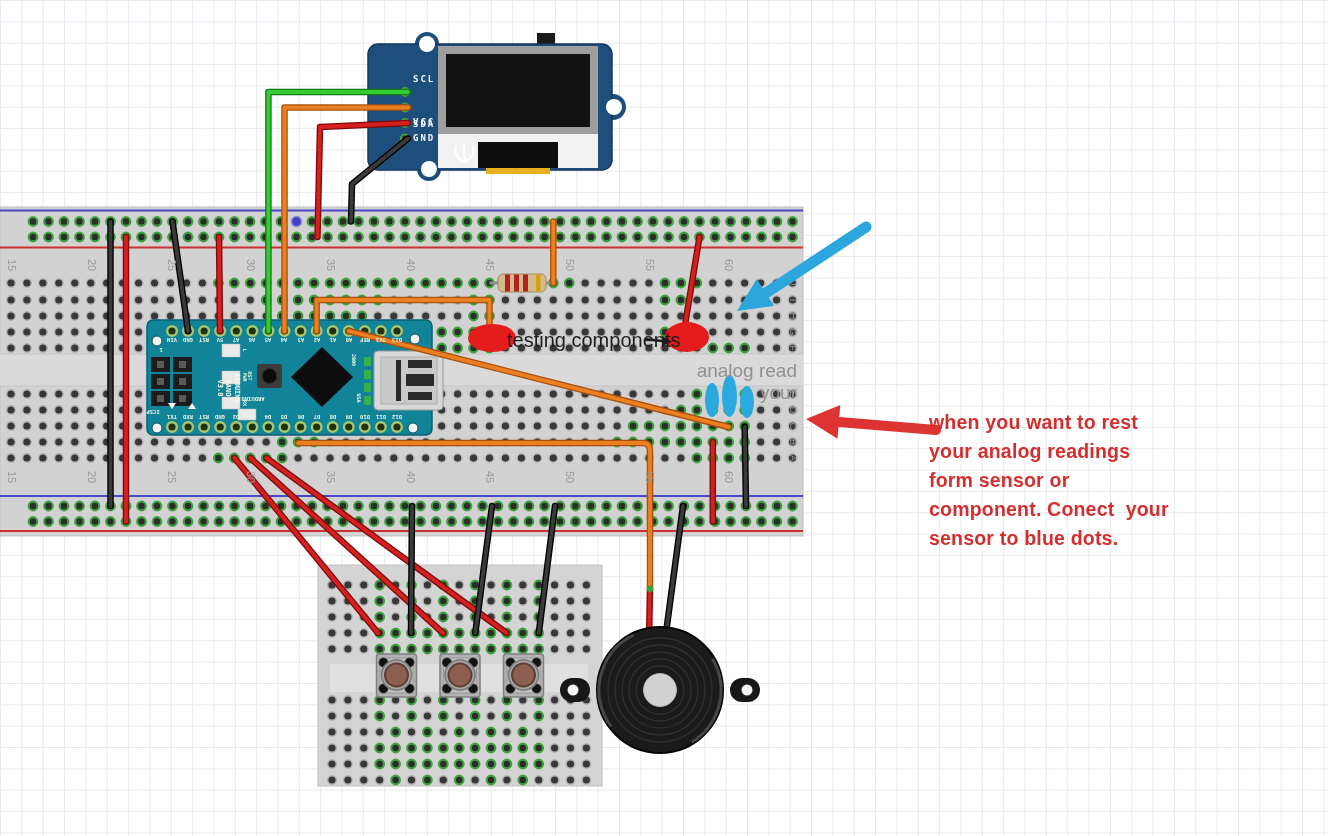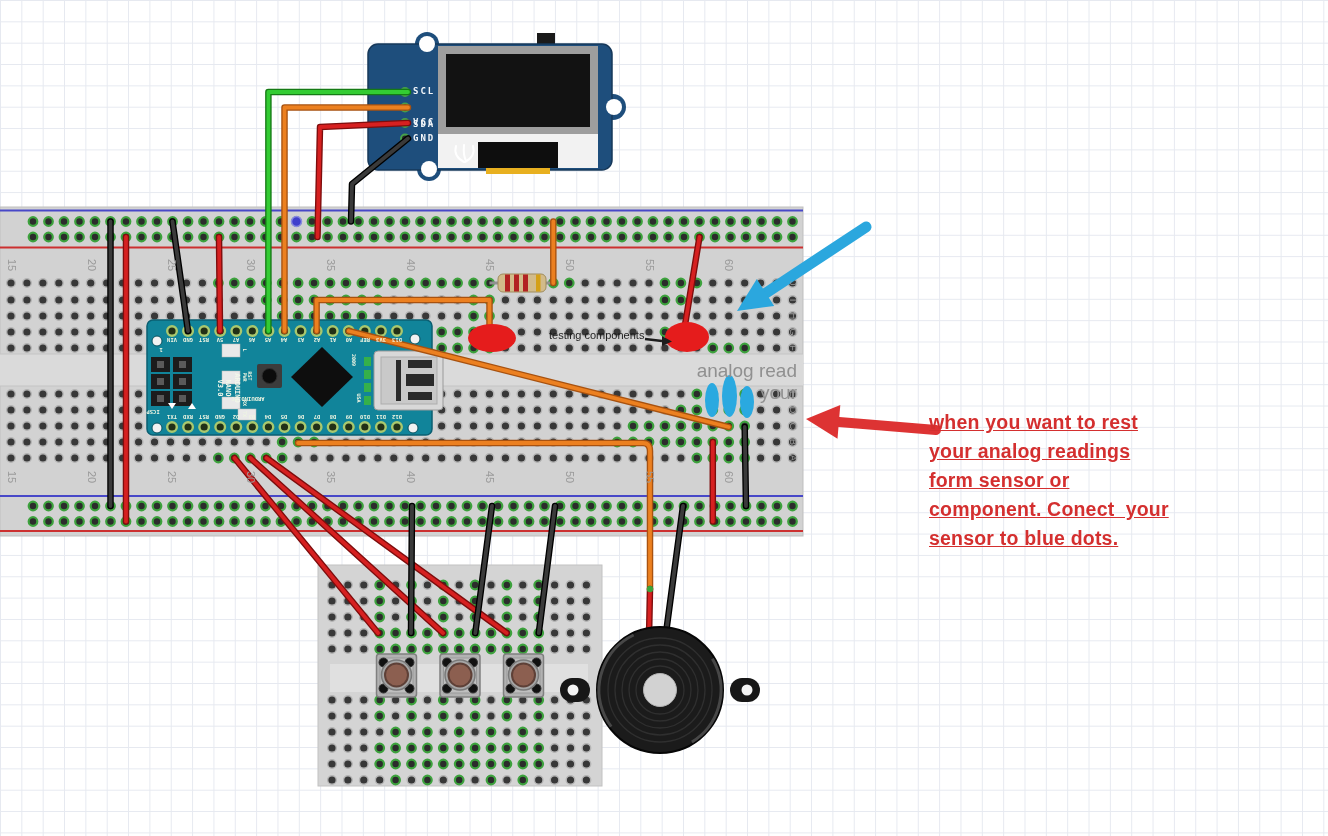--- a/index.html
+++ b/index.html
@@ -13,22 +13,22 @@
     font-family:"Liberation Sans", sans-serif;
   }
   svg{position:absolute;left:0;top:0;}
   #labels-layer{position:absolute;left:0;top:0;width:100%;height:100%;pointer-events:none;}
   #labels-layer span{position:absolute;white-space:nowrap;}
   .note{
     position:absolute; font-weight:bold; font-size:19.5px; line-height:29px;
     white-space:pre-wrap; letter-spacing:0.2px;
   }
   .note-blue{left:880px;top:119px;width:290px;color:#1b9bd8;}
-  .note-red{left:929px;top:408px;width:290px;color:#d42f2f;text-decoration:underline;}
-  .testing-label{position:absolute;left:549px;top:329px;font-size:11px;color:#1d1d1d;}
+  .note-red{left:929px;top:408px;width:290px;color:#d42f2f;}
+  .testing-label{position:absolute;left:507px;top:329px;font-size:20px;color:#1d1d1d;}
   .analog-label{position:absolute;left:655px;top:360px;width:142px;text-align:right;font-size:19px;color:#909090;}
   .oled-pin-label{position:absolute;left:413px;color:#f2f6fa;font-family:"DejaVu Sans Mono",monospace;font-size:9px;font-weight:bold;letter-spacing:2px;}
   .bb-num{transform:translate(-50%,-50%) rotate(90deg);font-size:11px;color:#9a9a9a;}
   .bb-letter{transform:translate(-50%,-50%) rotate(90deg);font-size:9.5px;color:#9a9a9a;}
   .chip-label{transform:translate(-50%,-50%) rotate(180deg);font-family:"DejaVu Sans Mono",monospace;font-size:5.5px;font-weight:bold;color:#eef5e2;}
   .chip-label-v{transform:translate(-50%,-50%) rotate(90deg);font-family:"DejaVu Sans Mono",monospace;font-size:5px;font-weight:bold;color:#eef5e2;}
   .chip-title{
     position:absolute;left:183px;top:352px;width:44px;height:72px;
     transform:rotate(90deg);color:#f2f7ea;font-weight:bold;font-size:7px;line-height:8.5px;
     font-family:"DejaVu Sans Mono",monospace;white-space:pre-wrap;text-align:center;
@@ -1179,21 +1179,21 @@
 </svg>
 
 <div class="note note-red">when you want to rest
 your analog readings
 form sensor or
 component. Conect  your
 sensor to blue dots.</div>
 <div class="testing-label">testing components</div>
 <div class="analog-label">analog read your</div>
 
-<span class="oled-pin-label" style="top:86px">SCL</span>
+<span class="oled-pin-label" style="top:74px">SCL</span>
 <span class="oled-pin-label" style="top:119px">SDA</span>
 <span class="oled-pin-label" style="top:117px">VCC</span>
 <span class="oled-pin-label" style="top:132.5px">GND</span>
 
 <div class="chip-title">ARDUINO
 NANO
 V3.0</div>
 <div id="labels-layer">
       <span class="bb-num" style="left: 12px; top: 265px;">15</span>
       <span class="bb-num" style="left: 12px; top: 477px;">15</span>

